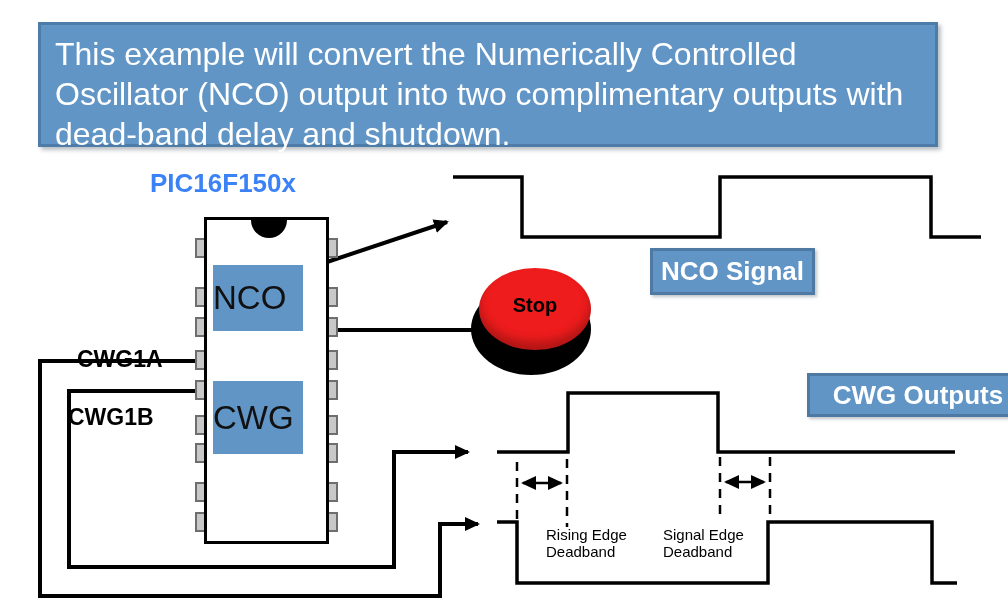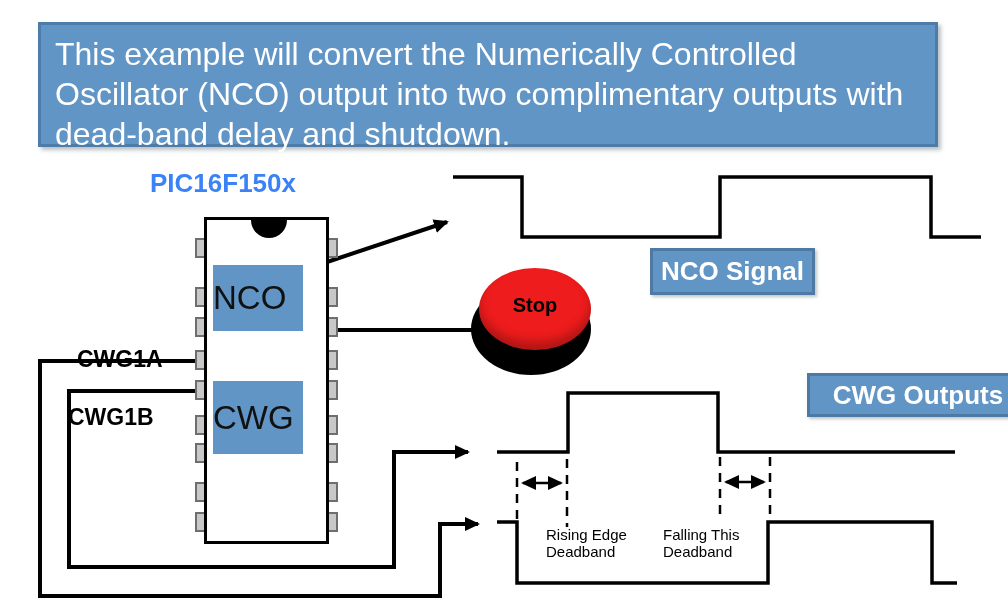--- a/index.html
+++ b/index.html
@@ -171,17 +171,17 @@
   </div>
   <div class="wave-label cwg-outputs-label">
     <span>CWG Outputs</span>
   </div>
 
   <div class="deadband-note note-rising">
     <div>Rising Edge</div>
     <div>Deadband</div>
   </div>
   <div class="deadband-note note-falling">
-    <div>Falling This</div>
+    <div>Signal Edge</div>
     <div>Deadband</div>
   </div>
 
 </div>
 
 </body></html>

